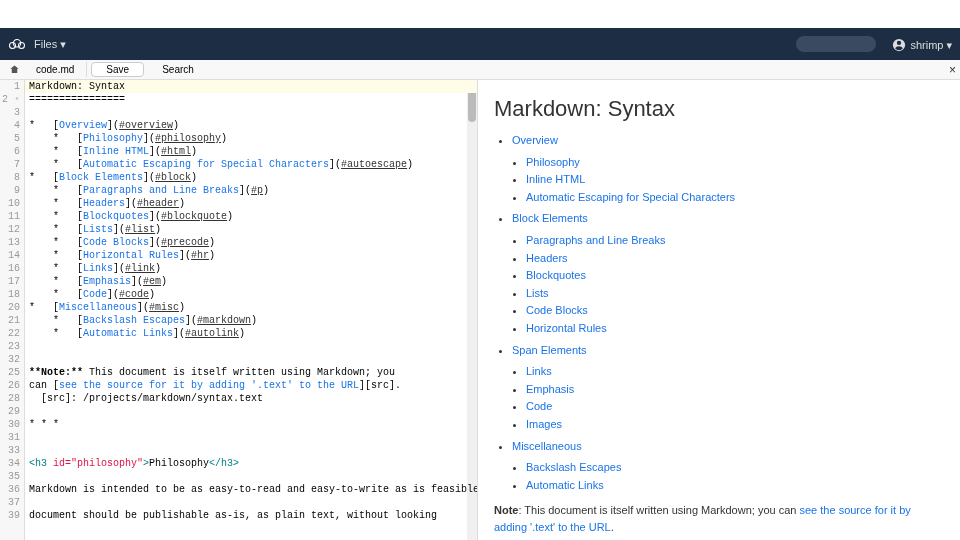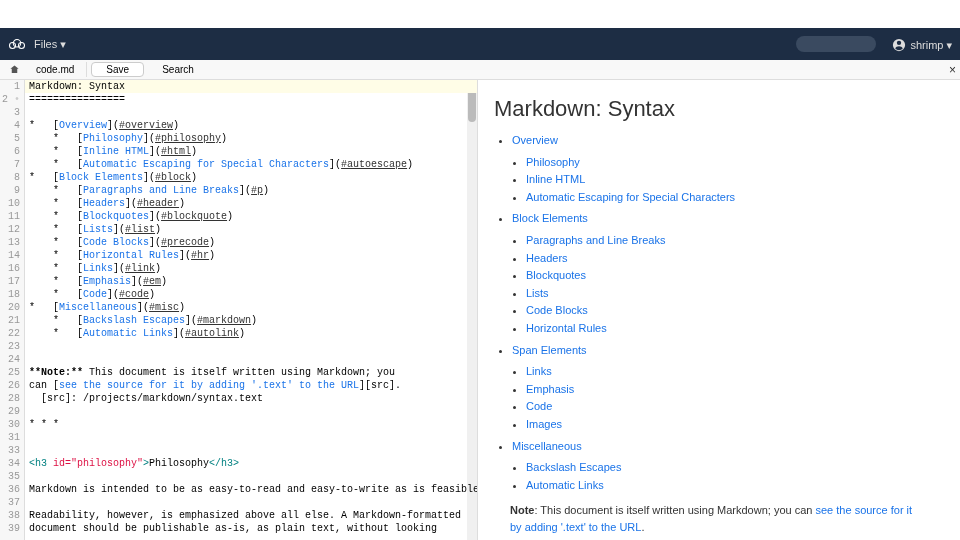--- a/index.html
+++ b/index.html
@@ -30,21 +30,21 @@
 .tok-linkref { text-decoration: underline; color: #333; }
 .tok-tag { color: #008080; }
 .tok-attr { color: #d14; }
 .tok-strong { font-weight: bold; }
 .preview-pane { flex: 1; overflow-y: auto; padding: 10px 20px 20px 16px; color: #333; }
 .preview-pane h1 { font-size: 22px; font-weight: 400; margin: 6px 0 10px; color: #333; }
 .preview-pane h2 { font-size: 18px; font-weight: 400; margin: 18px 0 8px; }
 .preview-pane ul { list-style: disc; margin: 4px 0 4px 18px; font-size: 11px; line-height: 1.6; color: #333; }
 .preview-pane ul ul { list-style: disc; margin-left: 14px; }
 .preview-pane a { color: #1a73e8; text-decoration: none; }
-.preview-pane p { font-size: 11px; line-height: 1.5; margin: 8px 16px; }
+.preview-pane p { font-size: 11px; line-height: 1.5; margin: 8px 0; }
 .preview-pane hr { border: none; border-top: 1px solid #ccc; margin: 6px 0 10px; }
 .scrollbar-stub { position: absolute; right: 0; top: 0; width: 10px; height: 100%; background: #f0f0f0; }
 .scrollbar-thumb { position: absolute; right: 1px; top: 2px; width: 8px; height: 40px; background: #bbb; border-radius: 4px; }
 </style>
 </head>
 <body>
 
 <div class="topbar">
   <div class="logo">
     <svg viewBox="0 0 24 16">
@@ -97,33 +97,32 @@
         <div class="line"><span class="lineno">12</span><span class="code">    *   [<span class="tok-link">Lists</span>](<span class="tok-linkref">#list</span>)</span></div>
         <div class="line"><span class="lineno">13</span><span class="code">    *   [<span class="tok-link">Code Blocks</span>](<span class="tok-linkref">#precode</span>)</span></div>
         <div class="line"><span class="lineno">14</span><span class="code">    *   [<span class="tok-link">Horizontal Rules</span>](<span class="tok-linkref">#hr</span>)</span></div>
         <div class="line"><span class="lineno">16</span><span class="code">    *   [<span class="tok-link">Links</span>](<span class="tok-linkref">#link</span>)</span></div>
         <div class="line"><span class="lineno">17</span><span class="code">    *   [<span class="tok-link">Emphasis</span>](<span class="tok-linkref">#em</span>)</span></div>
         <div class="line"><span class="lineno">18</span><span class="code">    *   [<span class="tok-link">Code</span>](<span class="tok-linkref">#code</span>)</span></div>
         <div class="line"><span class="lineno">20</span><span class="code">*   [<span class="tok-link">Miscellaneous</span>](<span class="tok-linkref">#misc</span>)</span></div>
         <div class="line"><span class="lineno">21</span><span class="code">    *   [<span class="tok-link">Backslash Escapes</span>](<span class="tok-linkref">#markdown</span>)</span></div>
         <div class="line"><span class="lineno">22</span><span class="code">    *   [<span class="tok-link">Automatic Links</span>](<span class="tok-linkref">#autolink</span>)</span></div>
         <div class="line"><span class="lineno">23</span><span class="code"></span></div>
-        <div class="line"><span class="lineno">24</span><span class="code"></span></div>
+        <div class="line"><span class="lineno">32</span><span class="code"></span></div>
         <div class="line"><span class="lineno">25</span><span class="code"><span class="tok-strong">**Note:**</span> This document is itself written using Markdown; you</span></div>
         <div class="line"><span class="lineno">26</span><span class="code">can [<span class="tok-link">see the source for it by adding '.text' to the URL</span>][src].</span></div>
         <div class="line"><span class="lineno">28</span><span class="code">  [src]: /projects/markdown/syntax.text</span></div>
         <div class="line"><span class="lineno">29</span><span class="code"></span></div>
         <div class="line"><span class="lineno">30</span><span class="code">* * *</span></div>
         <div class="line"><span class="lineno">31</span><span class="code"></span></div>
         <div class="line"><span class="lineno">33</span><span class="code"></span></div>
         <div class="line"><span class="lineno">34</span><span class="code"><span class="tok-tag">&lt;h3</span> <span class="tok-attr">id="philosophy"</span><span class="tok-tag">&gt;</span>Philosophy<span class="tok-tag">&lt;/h3&gt;</span></span></div>
         <div class="line"><span class="lineno">35</span><span class="code"></span></div>
         <div class="line"><span class="lineno">36</span><span class="code">Markdown is intended to be as easy-to-read and easy-to-write as is feasible.</span></div>
         <div class="line"><span class="lineno">37</span><span class="code"></span></div>
-        <div class="line"><span class="lineno">38</span><span class="code">Readability, however, is emphasized above all else. A Markdown-formatted</span></div>
         <div class="line"><span class="lineno">39</span><span class="code">document should be publishable as-is, as plain text, without looking</span></div>
       </div>
     <div class="scrollbar-stub">
         <div class="scrollbar-thumb"></div>
       </div>
   </div>
   <div class="preview-pane">
     <h1>Markdown: Syntax</h1>
     <ul id="toc">
         <li><a href="#">Overview</a><ul>

